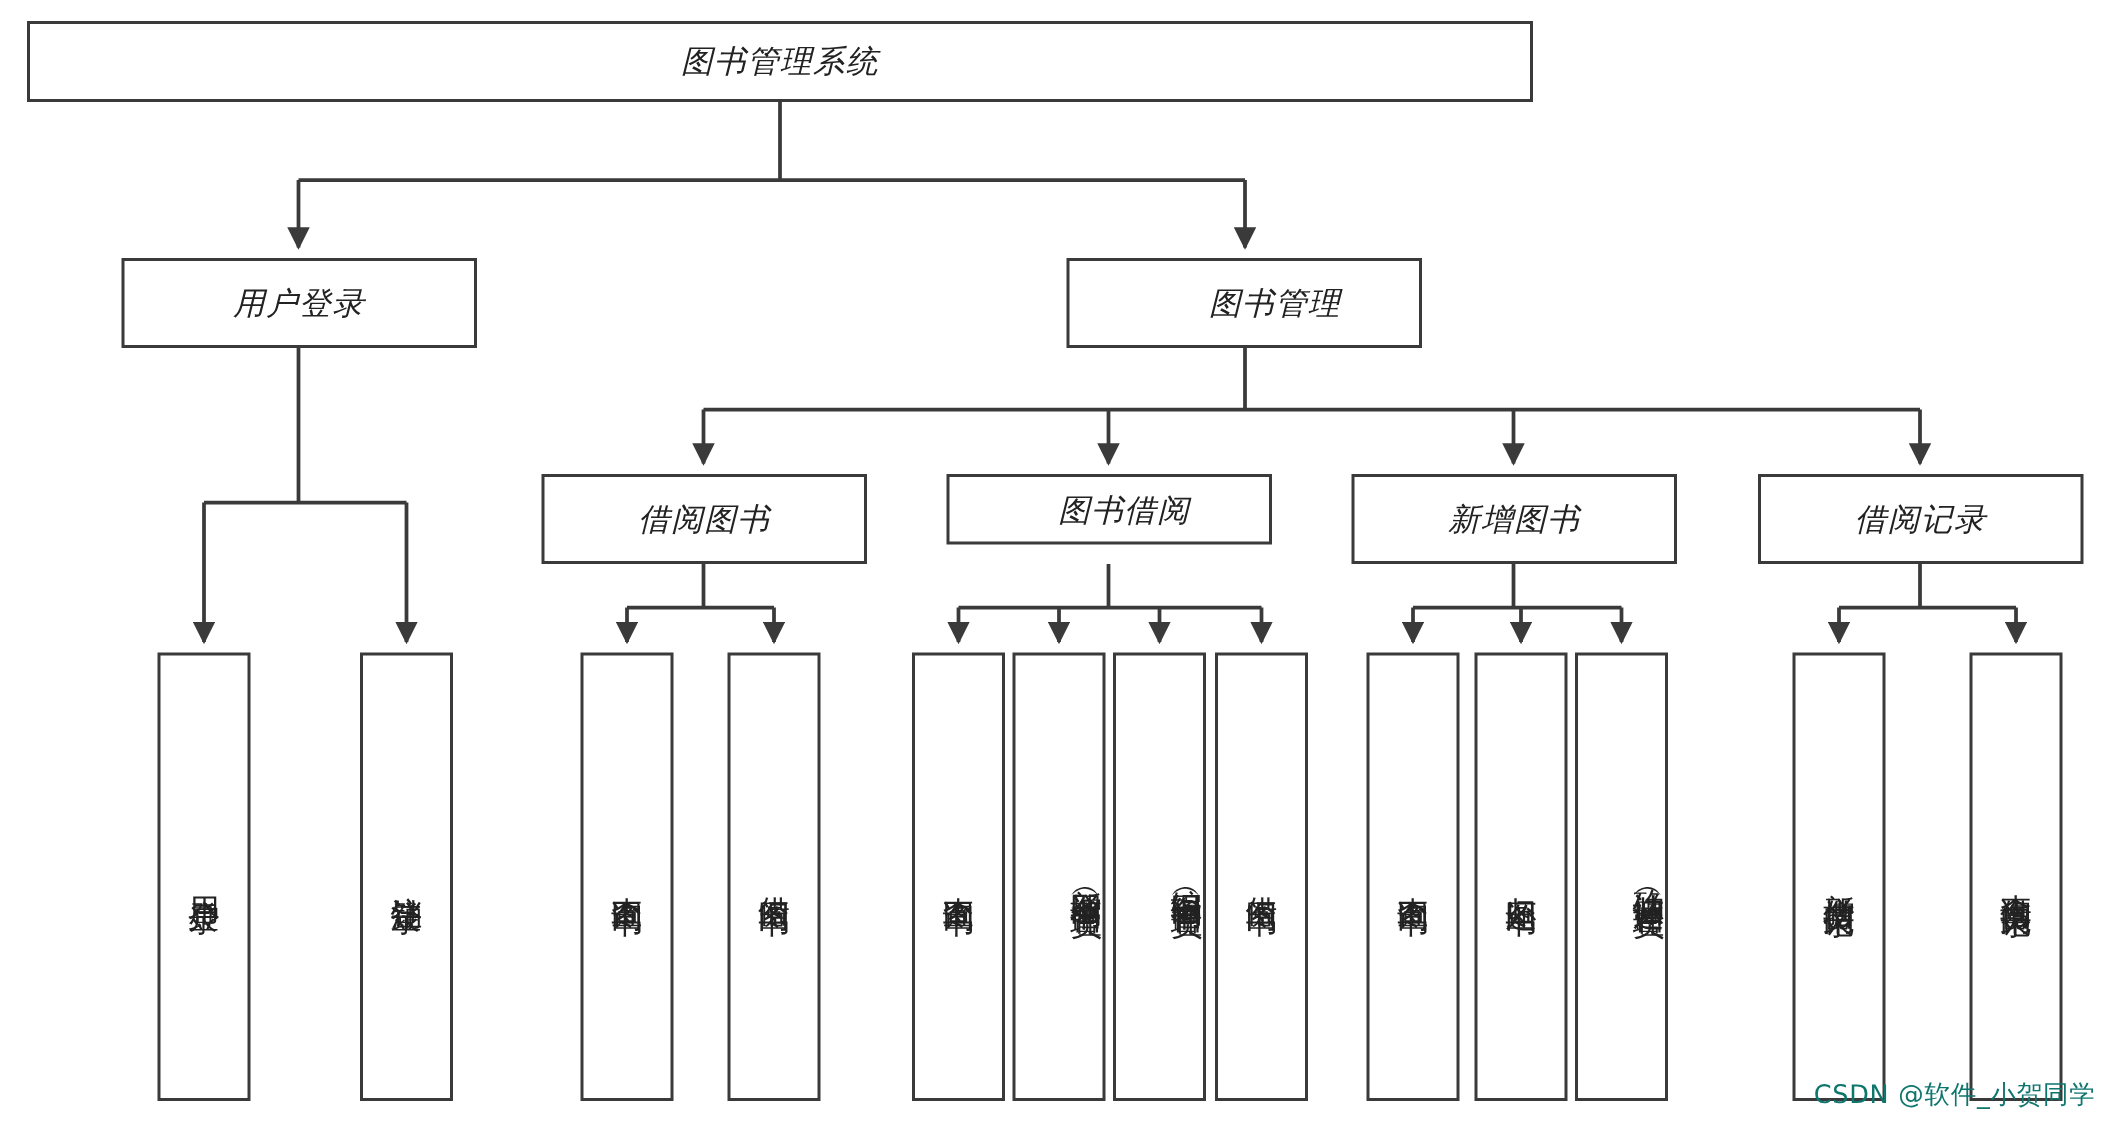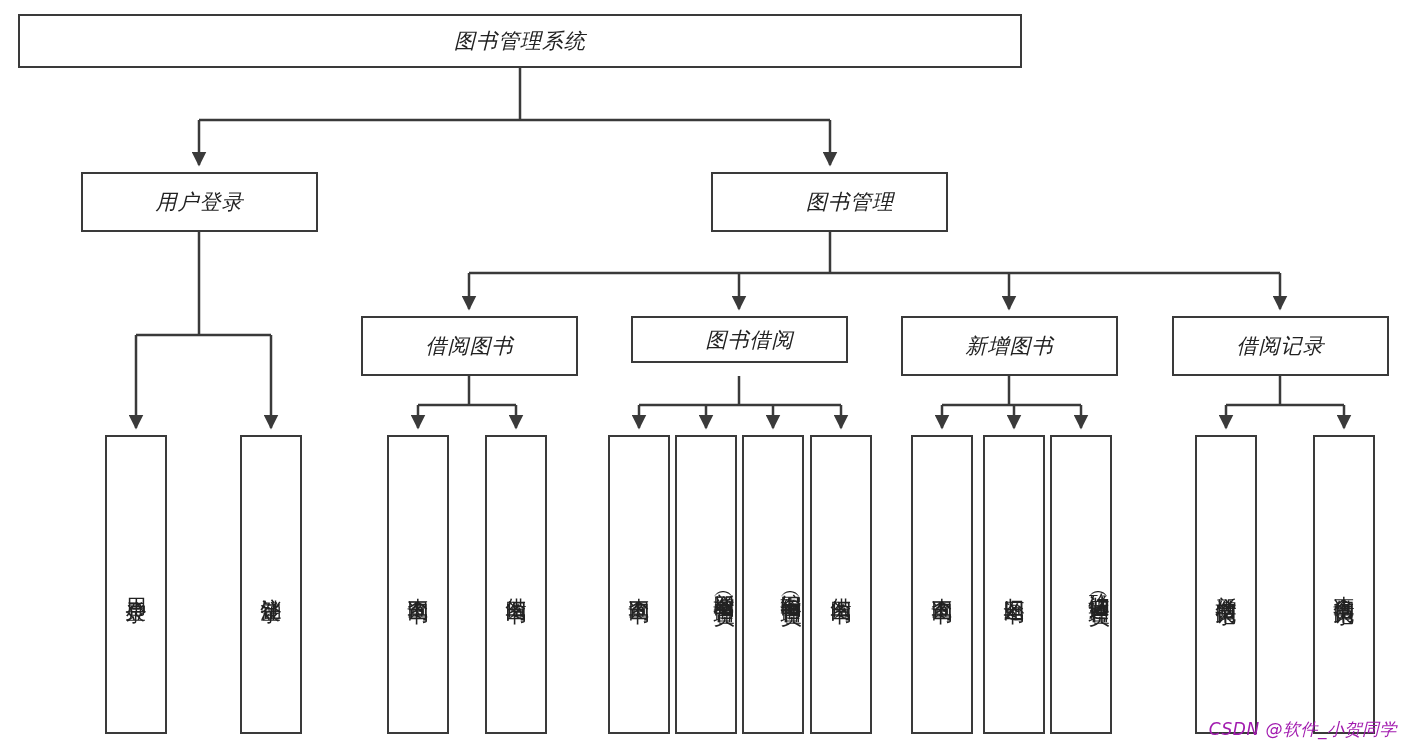--- a/index.html
+++ b/index.html
@@ -176,15 +176,15 @@
   <div class="node v-node top-align" style="left: 1050px; top: 435px; width: 62px; height: 299px; border-color: rgb(58, 58, 58); background: rgb(255, 255, 255); color: rgb(34, 34, 34);">
     <span class="node-label">确认归还（管理员）</span>
   </div>
   <div class="node v-node" style="left: 1195px; top: 435px; width: 62px; height: 299px; border-color: rgb(58, 58, 58); background: rgb(255, 255, 255); color: rgb(34, 34, 34);">
     <span class="node-label">新增借阅记录</span>
   </div>
   <div class="node v-node" style="left: 1313px; top: 435px; width: 62px; height: 299px; border-color: rgb(58, 58, 58); background: rgb(255, 255, 255); color: rgb(34, 34, 34);">
     <span class="node-label">查询借阅记录</span>
   </div>
 
-  <div id="watermark" style="color: #a21caf; font-style: italic;">CSDN @软件_小贺同学</div>
+  <div id="watermark" style="color: #0f766e;">CSDN @软件_小贺同学</div>
 
 </div>
 
 </body></html>

